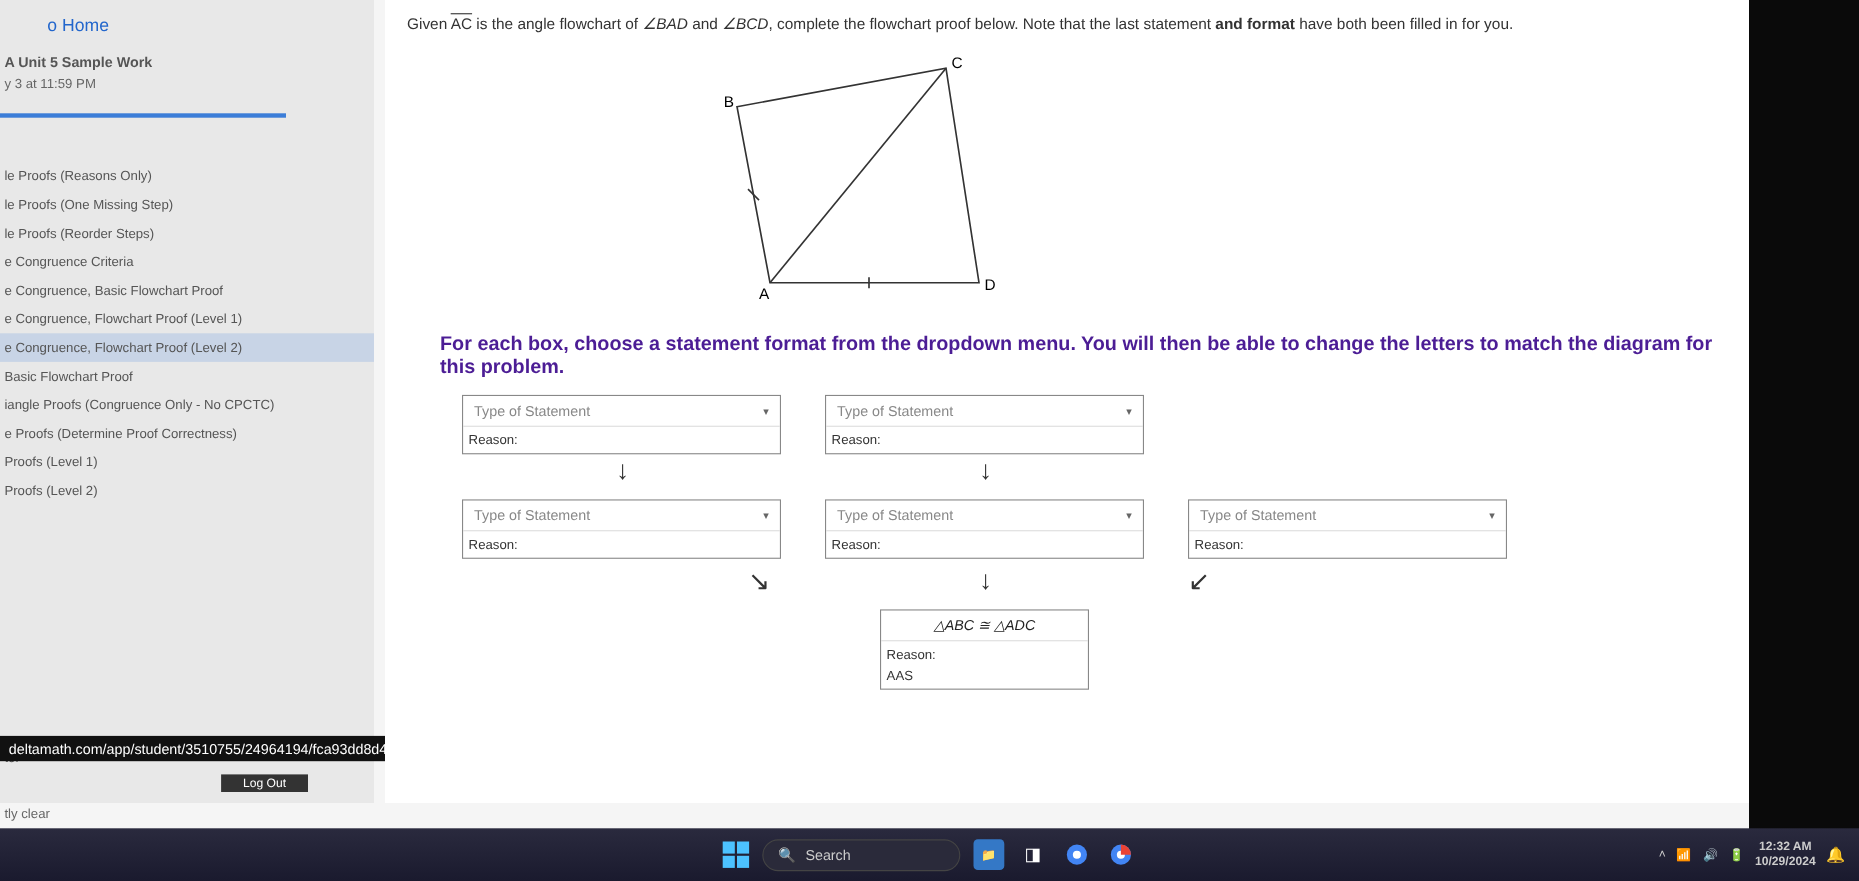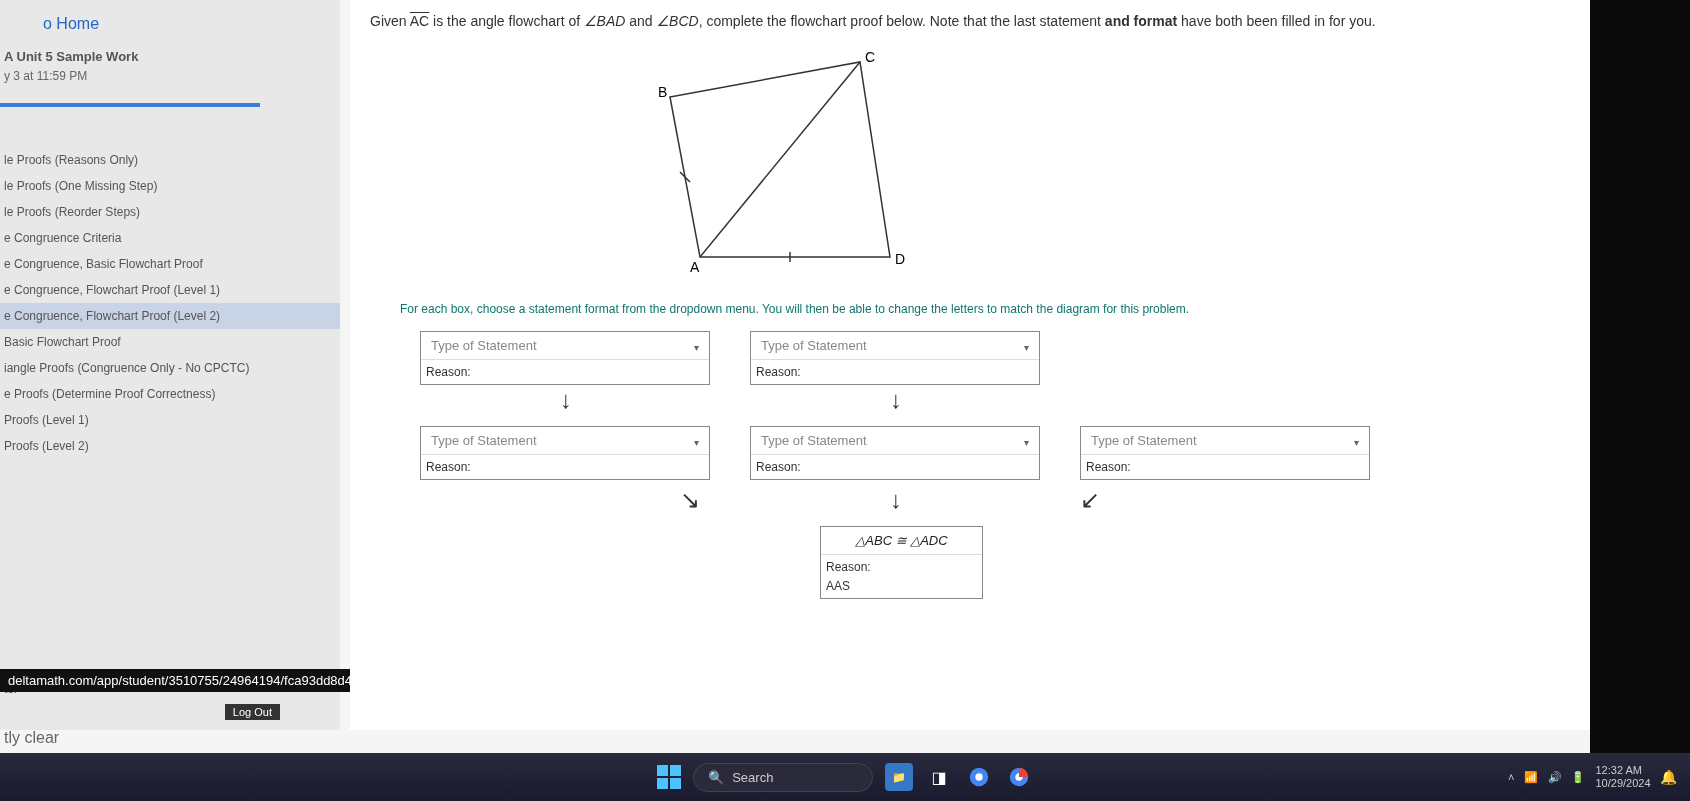--- a/index.html
+++ b/index.html
@@ -7,51 +7,51 @@
   
   .sidebar { position: absolute; left: 0; top: 0; width: 340px; height: 730px; background: #e8e8e8; padding: 10px 0; }
   .sidebar-home { color: #2266cc; font-size: 16px; padding: 5px 10px; cursor: pointer; margin-left: 33px; }
   .sidebar-section { padding: 8px 0; }
   .sidebar-title { color: #555; font-size: 13px; padding: 3px 4px; font-weight: 600; }
   .sidebar-subtitle { color: #666; font-size: 12px; padding: 2px 4px; }
   .sidebar-divider { height: 4px; background: #3b7dd8; margin: 10px 0; width: 260px; }
   .sidebar-item { color: #555; font-size: 12px; padding: 6px 4px; cursor: pointer; }
   .sidebar-item.active { background: #c8d4e6; }
   .sidebar-bottom { position: absolute; bottom: 30px; color: #555; font-size: 12px; padding: 4px; }
-  .sidebar-logout { position: absolute; bottom: 10px; right: 60px; color: #fff; background: #333; font-size: 11px; padding: 2px 8px; }
+  .sidebar-logout { position: absolute; bottom: 10px; right: 60px; color: #fff; background: #333; font-size: 11px; padding: 2px 20px; }
   
   .url-bar { position: absolute; left: 0; top: 669px; width: 520px; background: #111; color: #fff; font-size: 13px; padding: 4px 8px; }
   
   .main { position: absolute; left: 350px; top: 0; right: 100px; height: 730px; background: #fff; padding: 10px 20px; overflow: hidden; }
   .problem-text { font-size: 14px; color: #333; line-height: 1.6; }
   .problem-text .bold { font-weight: bold; }
   .overline { text-decoration: overline; }
   .ital { font-style: italic; }
   
   .diagram { margin: 20px 0 20px 270px; width: 300px; height: 230px; position: relative; }
   .diagram svg { width: 100%; height: 100%; }
   
-  .instructions { font-size: 12px; color: #0f766e; margin: 15px 0 15px 30px; }
+  .instructions { font-size: 18px; color: #4c1d95; margin: 15px 0 15px 30px; font-weight: bold; }
   
   .flowchart { margin-left: 50px; position: relative; height: 300px; }
   .proof-box { position: absolute; border: 1px solid #888; background: #fff; width: 290px; }
-  .proof-dropdown { display: flex; align-items: flex-end; justify-content: space-between; padding: 6px 10px; border-bottom: 1px solid #ddd; color: #888; font-size: 13px; cursor: pointer; }
+  .proof-dropdown { display: flex; align-items: center; justify-content: space-between; padding: 6px 10px; border-bottom: 1px solid #ddd; color: #888; font-size: 13px; cursor: pointer; }
   .proof-dropdown.final-stmt { color: #222; font-style: italic; justify-content: center; }
   .proof-reason { padding: 5px; font-size: 12px; color: #333; }
   .dropdown-arrow { font-size: 10px; color: #666; }
   .arrow { position: absolute; font-size: 24px; color: #333; }
   
   .taskbar { position: absolute; left: 0; right: 0; bottom: 0; height: 48px; background: linear-gradient(to top, #1a1a2e, #2a2a3e); display: flex; align-items: center; }
   .taskbar-center { position: absolute; left: 50%; transform: translateX(-50%); display: flex; align-items: center; gap: 12px; }
   .win-icon { width: 24px; height: 24px; display: grid; grid-template: 1fr 1fr / 1fr 1fr; gap: 2px; }
   .win-icon span { background: #4cc2ff; }
   .search-box { background: #2a2a3a; border-radius: 16px; padding: 6px 14px; color: #ccc; font-size: 13px; display: flex; align-items: center; gap: 8px; width: 180px; border: 1px solid #444; }
   .task-icon { width: 28px; height: 28px; border-radius: 4px; display: flex; align-items: center; justify-content: center; cursor: pointer; }
   .tray { position: absolute; right: 12px; display: flex; align-items: center; gap: 10px; color: #ccc; font-size: 11px; }
-  .tray-time { text-align: left; line-height: 1.2; }
+  .tray-time { text-align: center; line-height: 1.2; font-weight: bold; }
   .bell-icon { font-size: 14px; }
   
   .right-bezel { position: absolute; right: 0; top: 0; width: 100px; height: 100%; background: #0a0a0a; }
 </style>
 </head>
 <body>
 
 <div class="sidebar">
   <div class="sidebar-home">o Home</div>
   <div class="sidebar-section">
@@ -137,31 +137,31 @@
         <span>Type of Statement</span>
           <span class="dropdown-arrow">▾</span>
       </div>
       <div class="proof-reason">Reason:</div>
     </div>
 
     <div class="arrow" style="left:260px; top:155px;">↘</div>
     <div class="arrow" style="left:470px; top:155px;">↓</div>
     <div class="arrow" style="left:660px; top:155px;">↙</div>
 
-    <div class="proof-box" style="left:400px; top:195px; width:163px;">
+    <div class="proof-box" style="left:380px; top:195px; width:190px;">
       <div class="proof-dropdown final-stmt">△ABC ≅ △ADC</div>
       <div class="proof-reason">Reason:</div>
       <div class="proof-reason" style="padding-top:0;">AAS</div>
     </div>
   </div>
 </div>
 
 <div class="right-bezel"></div>
 
-<div style="position:absolute;left:0;bottom:50px;color:#666;font-size:16px;padding:4px;">tly clear</div>
+<div style="position:absolute;left:0;bottom:50px;color:#666;font-size:12px;padding:4px;">tly clear</div>
 
 <div class="taskbar">
   <div class="taskbar-center">
     <div class="win-icon">
         <span></span>
         <span></span>
         <span></span>
         <span></span>
       </div>
     <div class="search-box">

